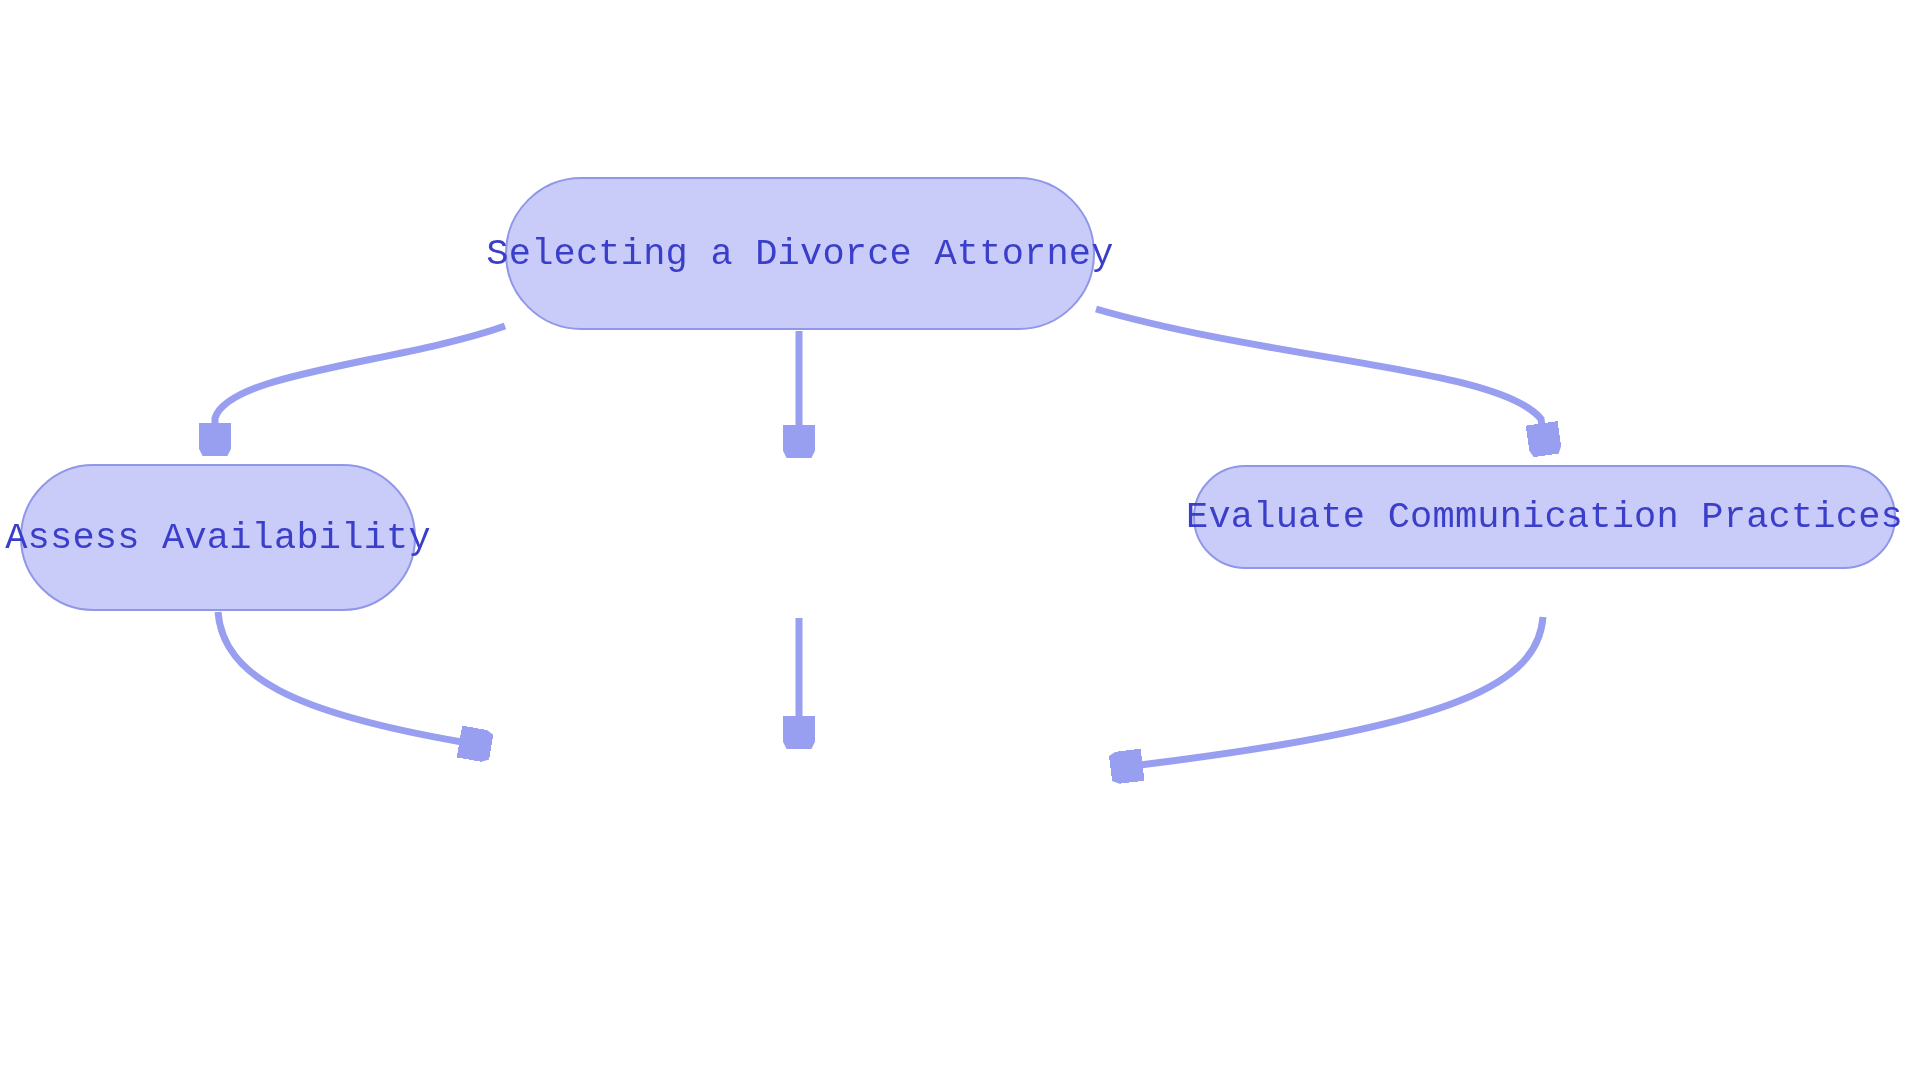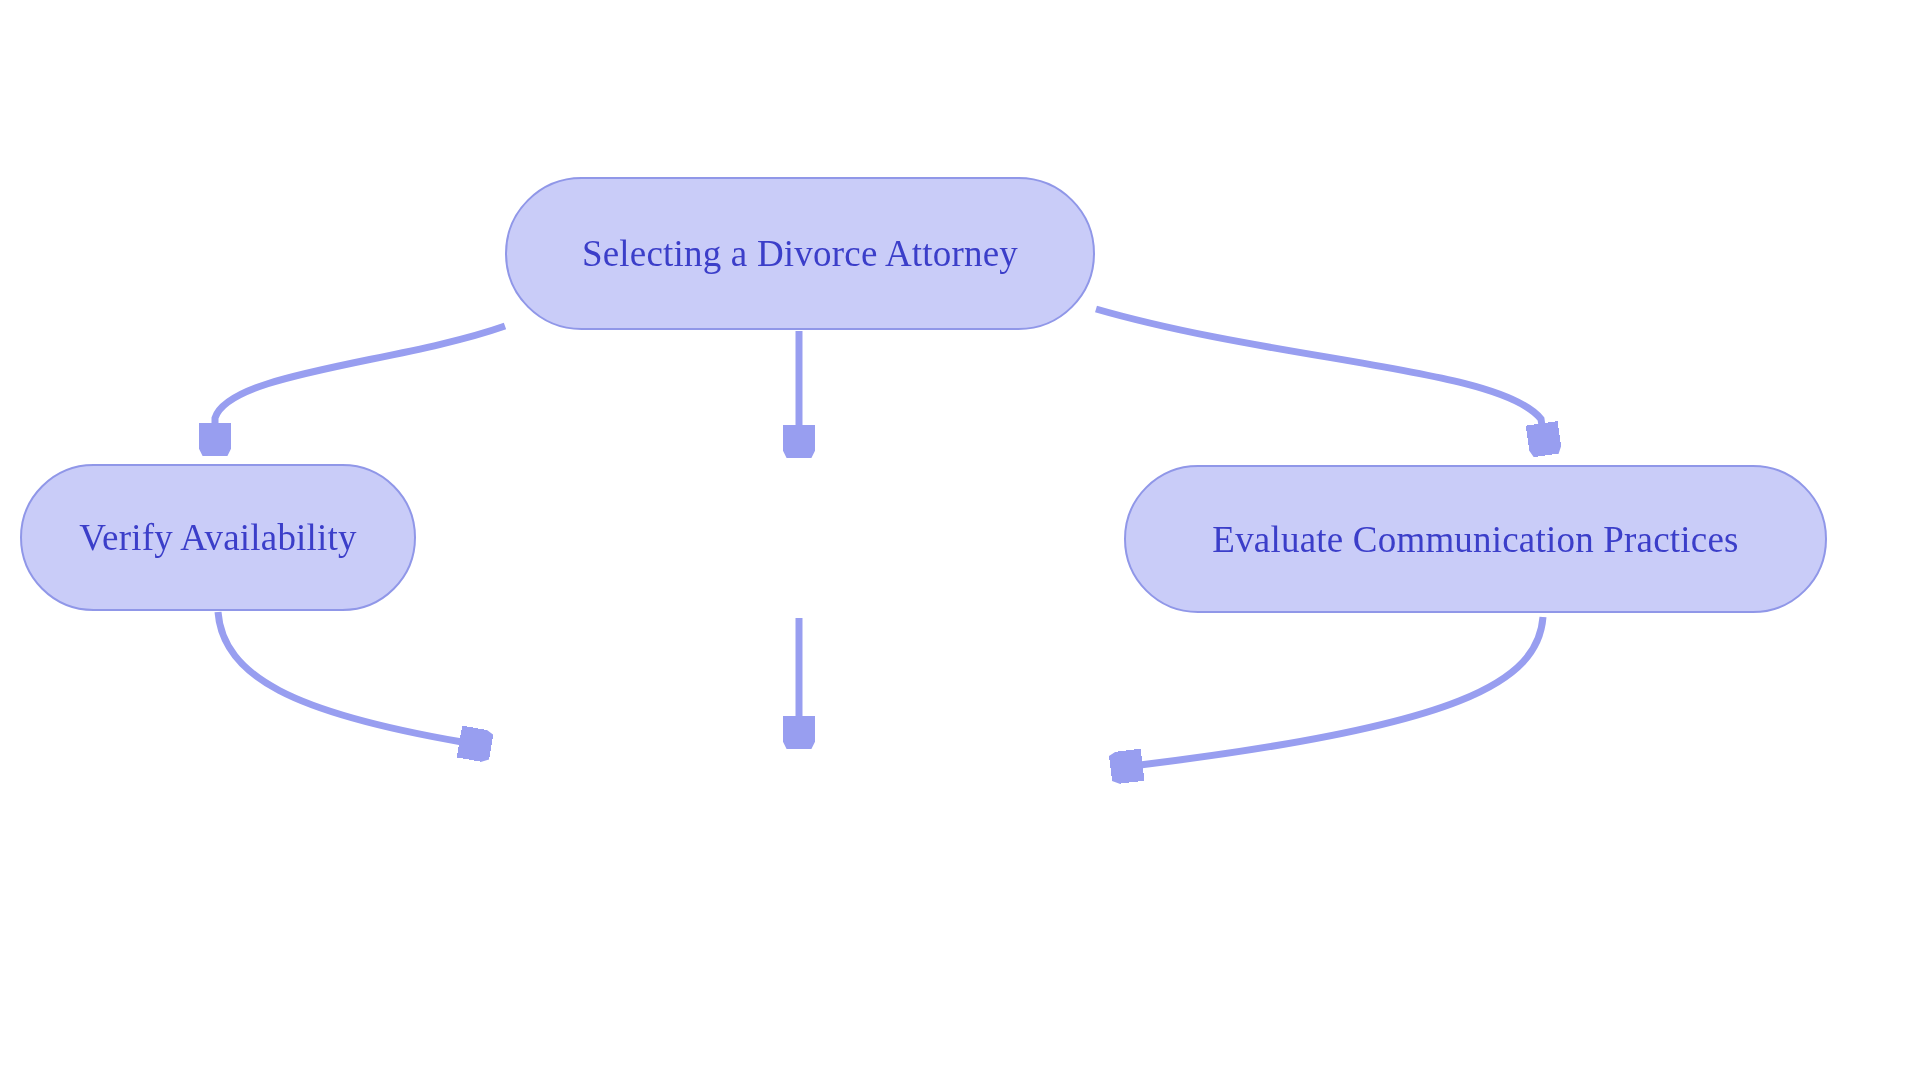--- a/index.html
+++ b/index.html
@@ -10,21 +10,21 @@
     --bg:#ffffff;
   }
   *{box-sizing:border-box;}
   html,body{margin:0;padding:0;background:var(--bg);}
   .canvas{
     position:relative;
     width:1920px;
     height:1083px;
     background:var(--bg);
     overflow:hidden;
-    font-family:Liberation Serif, serif;
+    font-family:Liberation Mono, monospace;
   }
   .edges{
     position:absolute;
     left:0;top:0;
     width:1920px;height:1083px;
   }
   .edges path{
     stroke:var(--edge-color);
     stroke-width:7;
     fill:none;
@@ -39,21 +39,21 @@
     justify-content:center;
     text-align:center;
     color:var(--text-color);
     font-size:37px;
     letter-spacing:0.2px;
     white-space:nowrap;
   }
   .node-select   {left:505px;  top:177px; width:590px; height:153px;}
   .node-verify   {left:20px;   top:464px; width:396px; height:147px;}
   .node-assess   {left:543px;  top:463px; width:514px; height:152px;}
-  .node-evaluate {left:1124px; top:465px; width:703px; height:148px;}
+  .node-evaluate {left:1193px; top:465px; width:703px; height:104px;}
   .node-impact   {left:494px;  top:752px; width:610px; height:153px;}
 </style>
 </head>
 <body>
 
 <div class="canvas">
 
   <svg class="edges" viewBox="0 0 1920 1083" xmlns="http://www.w3.org/2000/svg" aria-hidden="true">
     <defs>
       <marker id="arrowhead" viewBox="0 0 10 10" refX="0.8" refY="5" markerWidth="4.6" markerHeight="4.6" orient="auto">
@@ -72,21 +72,21 @@
     <path d="M 799 618 L 799 719" marker-end="url(#arrowhead)"></path>
 
     <path d="M 1543 617 C 1538 682, 1460 726, 1140 765" marker-end="url(#arrowhead)"></path>
   </svg>
 
   <div class="node node-select">
     <span>Selecting a Divorce Attorney</span>
   </div>
 
   <div class="node node-verify">
-    <span>Verify Availability</span>
+    <span>Assess Availability</span>
   </div>
 
 
   <div class="node node-evaluate">
     <span>Evaluate Communication Practices</span>
   </div>
 
 
 </div>
 

